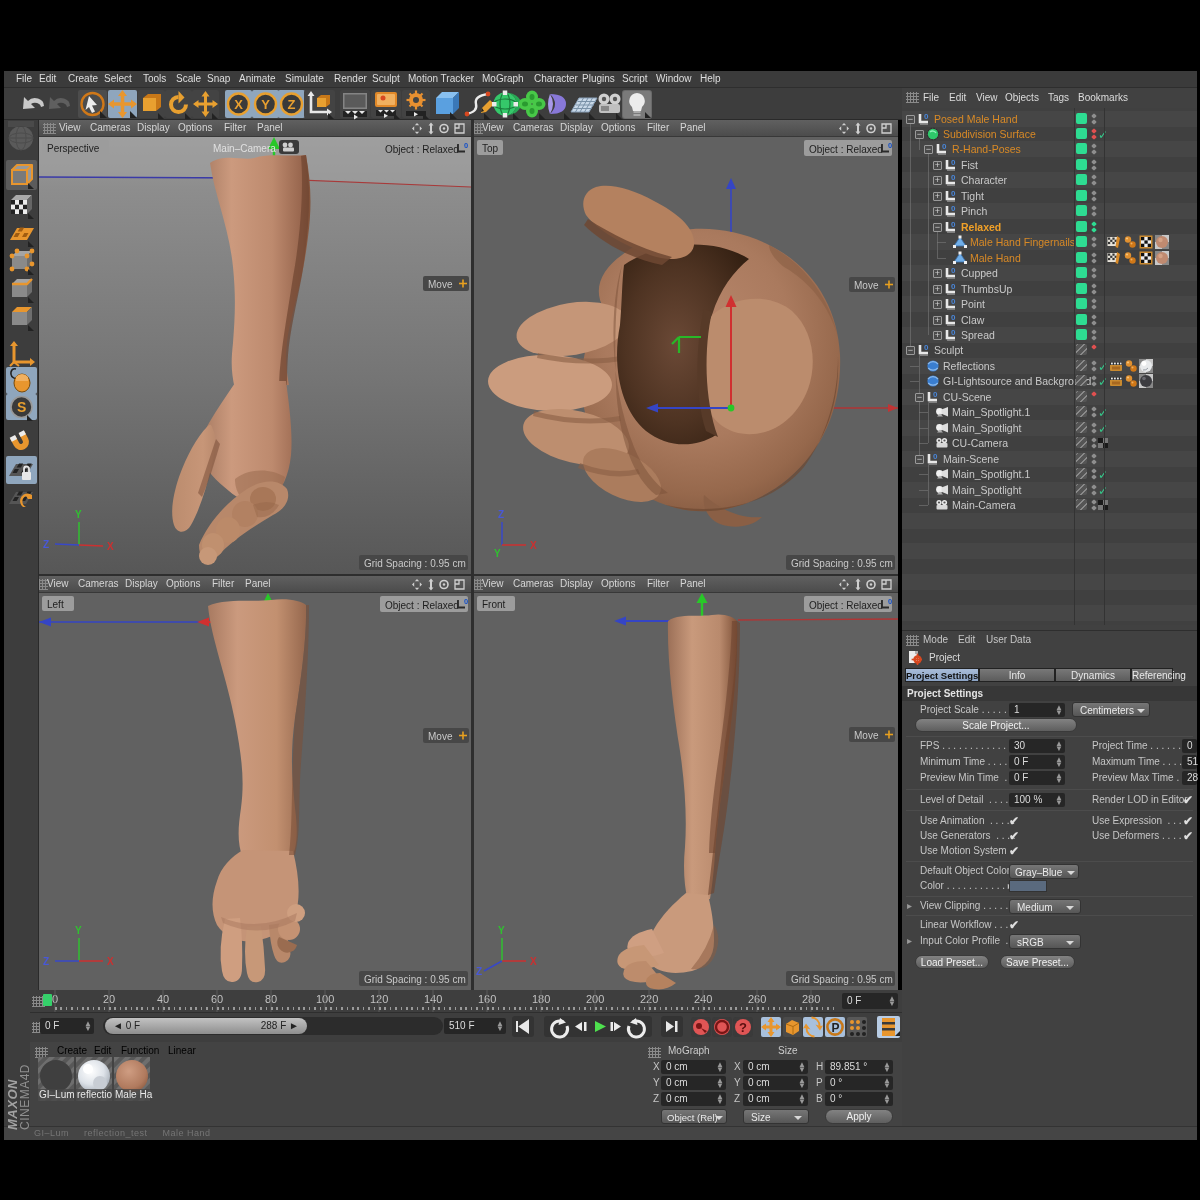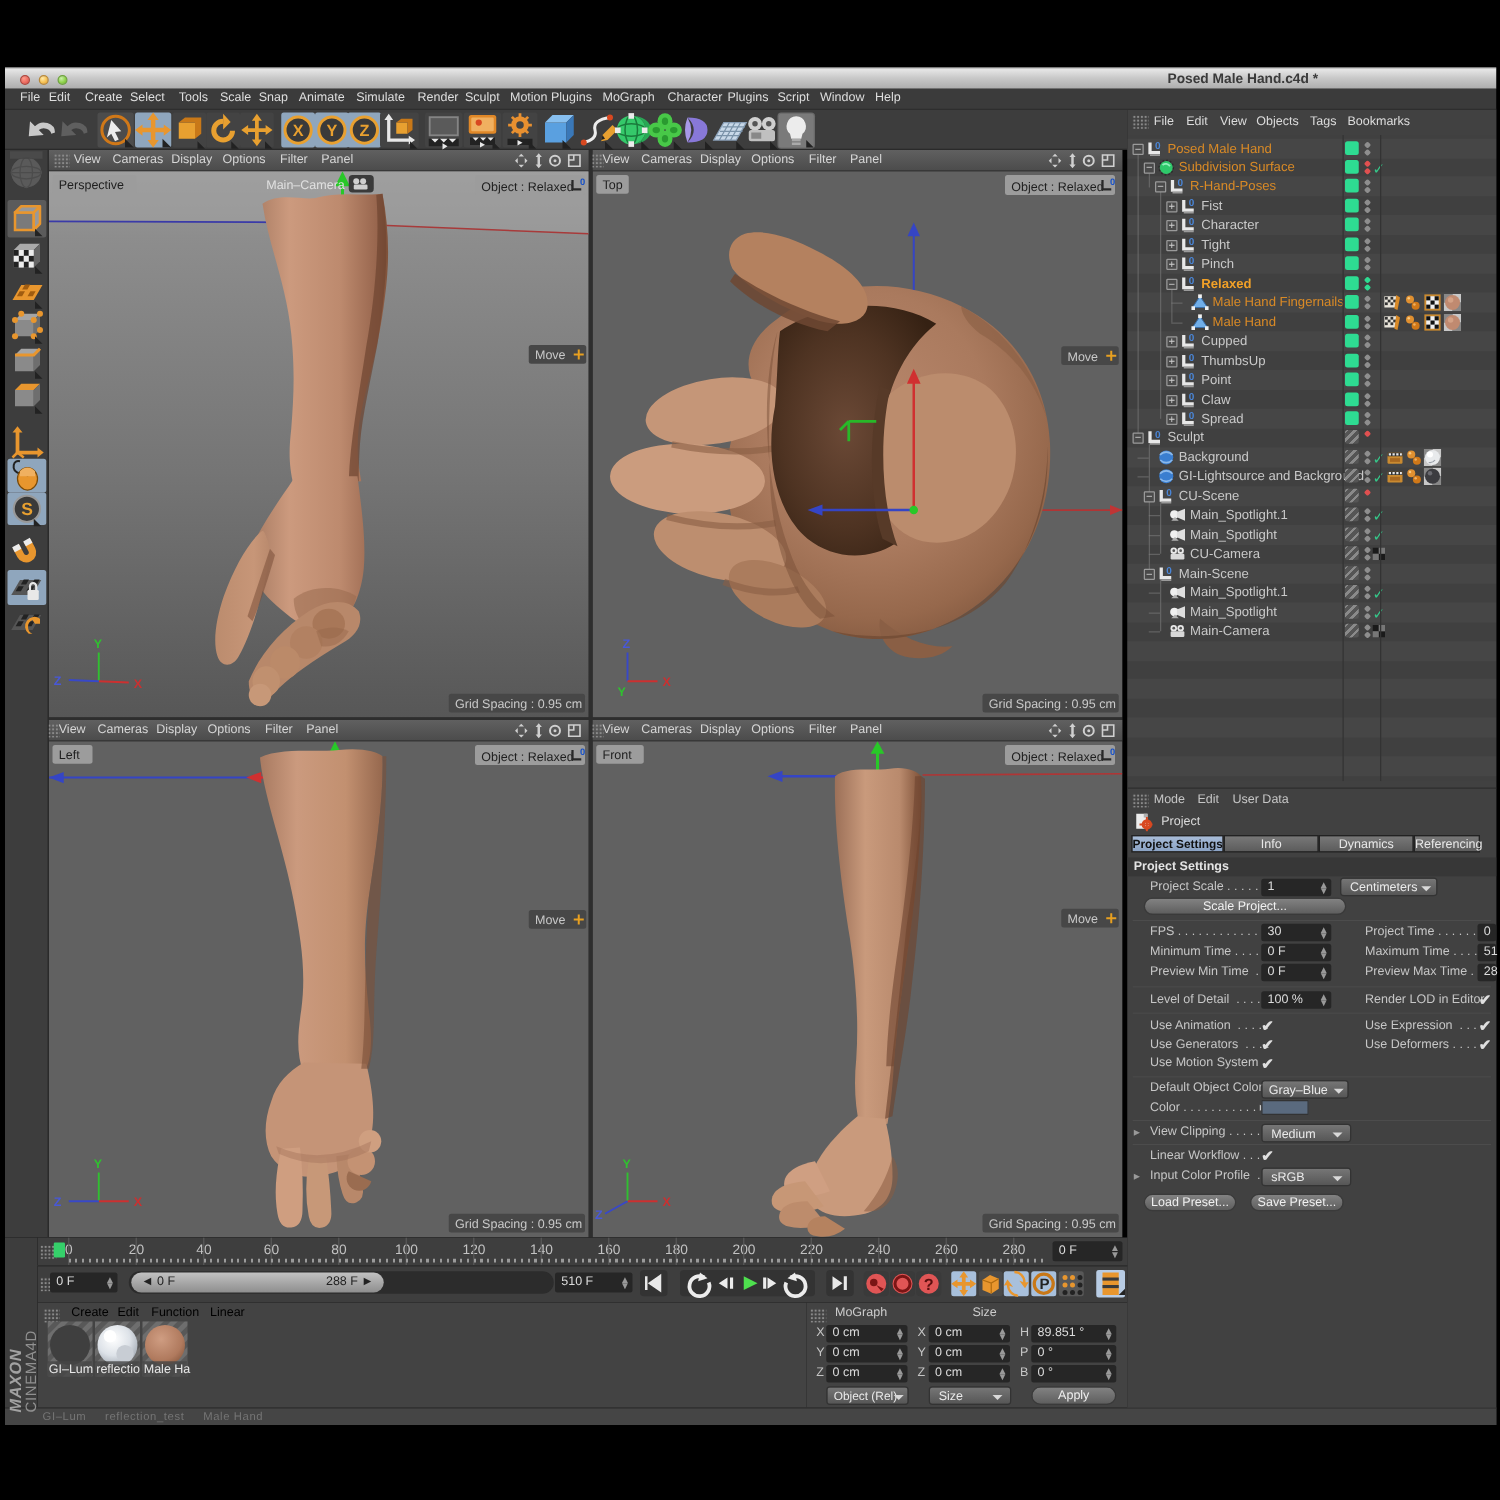--- a/index.html
+++ b/index.html
@@ -180,40 +180,34 @@
         <rect width="7" height="7" fill="#888"></rect>
           <rect x="7" y="7" width="7" height="7" fill="#888"></rect>
         <rect x="7" width="7" height="7" fill="#c8c8c8"></rect>
           <rect y="7" width="7" height="7" fill="#c8c8c8"></rect>
         <circle cx="7" cy="7" r="6" fill="#3c3c40"></circle>
           <circle cx="5" cy="4.5" r="1.8" fill="#6a6a70"></circle>
       </symbol>
     </defs>
   </svg>
 
-  <div id="titlebar" class="abs">
-    <div class="tl" style="left:12px;background:radial-gradient(circle at 35% 30%,#ff9a8a,#ec6b60 60%,#d84840);border:0.5px solid #b0453c;"></div>
-    <div class="tl" style="left:27px;background:radial-gradient(circle at 35% 30%,#ffe9a8,#f5bf4f 60%,#df9e3d);border:0.5px solid #b8883a;"></div>
-    <div class="tl" style="left:42px;background:radial-gradient(circle at 35% 30%,#c8f0a8,#8cd047 60%,#6fb53a);border:0.5px solid #6da23c;"></div>
-    <div id="title">Posed Male Hand.c4d *</div>
-  </div>
 
   <div id="menubar" class="abs">
     <span class="mi" style="left:12px">File</span>
     <span class="mi" style="left:35px">Edit</span>
     <span class="mi" style="left:64px">Create</span>
     <span class="mi" style="left:100px">Select</span>
     <span class="mi" style="left:139px">Tools</span>
     <span class="mi" style="left:172px">Scale</span>
     <span class="mi" style="left:203px">Snap</span>
     <span class="mi" style="left:235px">Animate</span>
     <span class="mi" style="left:281px">Simulate</span>
     <span class="mi" style="left:330px">Render</span>
     <span class="mi" style="left:368px">Sculpt</span>
-    <span class="mi" style="left:404px">Motion Plugins</span>
+    <span class="mi" style="left:404px">Motion Tracker</span>
     <span class="mi" style="left:478px">MoGraph</span>
     <span class="mi" style="left:530px">Character</span>
     <span class="mi" style="left:578px">Plugins</span>
     <span class="mi" style="left:618px">Script</span>
     <span class="mi" style="left:652px">Window</span>
     <span class="mi" style="left:696px">Help</span>
   </div>
 
   <div id="toolbar" class="abs"><svg width="898" height="32" id="tbsvg">
     <g transform="translate(52,0) scale(-1,1)">
@@ -1092,21 +1086,21 @@
           </svg>
           <span class="tname" style="left:32px;color:#c9c9c9;">Sculpt</span>
           <div class="tgl off"></div>
           <div class="dot" style="top:3px;background:#e05050"></div>
         </div>
         <div class="trow" style="top:249.9px">
           <div style="position:absolute;left:8px;top:8px;width:9px;height:1px;background:#7d7d7d;opacity:.55"></div>
           <svg style="position:absolute;left:24px;top:1px" width="14" height="14">
             <use href="#i-globe" width="14" height="14"></use>
           </svg>
-          <span class="tname" style="left:41px;color:#c9c9c9;">Background</span>
+          <span class="tname" style="left:41px;color:#c9c9c9;">Reflections</span>
           <div class="tgl off"></div>
           <div class="dot" style="top:3px"></div>
           <div class="dot" style="top:9px"></div>
           <span style="position:absolute;left:196px;top:1px;color:#35c88a;font-size:12px">✓</span>
           <svg style="position:absolute;left:207px;top:1px" width="50" height="14">
             <use href="#t-film2" x="0" width="14" height="14"></use>
             <use href="#t-orbs" x="15" width="14" height="14"></use>
             <use href="#t-sphw" x="30" width="14" height="14"></use>
           </svg>
         </div>
@@ -1232,21 +1226,21 @@
         <g stroke="#d84820" stroke-width="1.6">
             <line x1="9.5" y1="3.6" x2="9.5" y2="15.4"></line>
             <line x1="3.6" y1="9.5" x2="15.4" y2="9.5"></line>
           </g>
       </svg>
       <span style="position:absolute;left:27px;top:27px;color:#dcdcdc">Project</span>
 
       <div style="position:absolute;left:3px;top:43px;width:74px;height:14px;background:linear-gradient(#a8bcd8,#8aa2c4);border:1px solid #222;color:#111;font-weight:bold;text-align:center;line-height:13px;font-size:9.5px;white-space:nowrap;overflow:hidden">Project Settings</div>
       <div style="position:absolute;left:77px;top:43px;width:76px;height:14px;background:linear-gradient(#787878,#5c5c5c);border:1px solid #222;color:#e8e8e8;text-align:center;line-height:13px">Info</div>
       <div style="position:absolute;left:153px;top:43px;width:76px;height:14px;background:linear-gradient(#787878,#5c5c5c);border:1px solid #222;color:#e8e8e8;text-align:center;line-height:13px">Dynamics</div>
-      <div style="position:absolute;left:229px;top:43px;width:53px;height:14px;background:linear-gradient(#787878,#5c5c5c);border:1px solid #222;color:#e8e8e8;text-align:center;line-height:13px">Referencing</div>
+      <div style="position:absolute;left:229px;top:43px;width:42px;height:14px;background:linear-gradient(#787878,#5c5c5c);border:1px solid #222;color:#e8e8e8;text-align:center;line-height:13px">Referencing</div>
       <div style="position:absolute;left:0;top:61px;width:295px;height:15px;background:#373737;color:#e4e4e4;font-weight:bold;padding-left:5px;line-height:15px">Project Settings</div>
 
       <span class="amlabel" style="left:18px;top:79px">Project Scale . . . . . . .</span>
       <div class="input" style="left:107px;top:78px;width:56px">1<span class="spin">▲<br>▼</span></div>
       <div class="drop" style="left:170px;top:77px;width:78px">Centimeters<i class="darr" style="right:4px"></i></div>
       <div class="pill" style="left:13px;top:93px;width:162px;height:14px;line-height:13px">Scale Project...</div>
       <div class="sep" style="top:111px"></div>
       <span class="amlabel" style="left:18px;top:115px">FPS . . . . . . . . . . . . . .</span>
       <div class="input" style="left:107px;top:114px;width:56px">30<span class="spin">▲<br>▼</span></div>
       <span class="amlabel" style="left:190px;top:115px">Project Time . . . . . . .</span>

